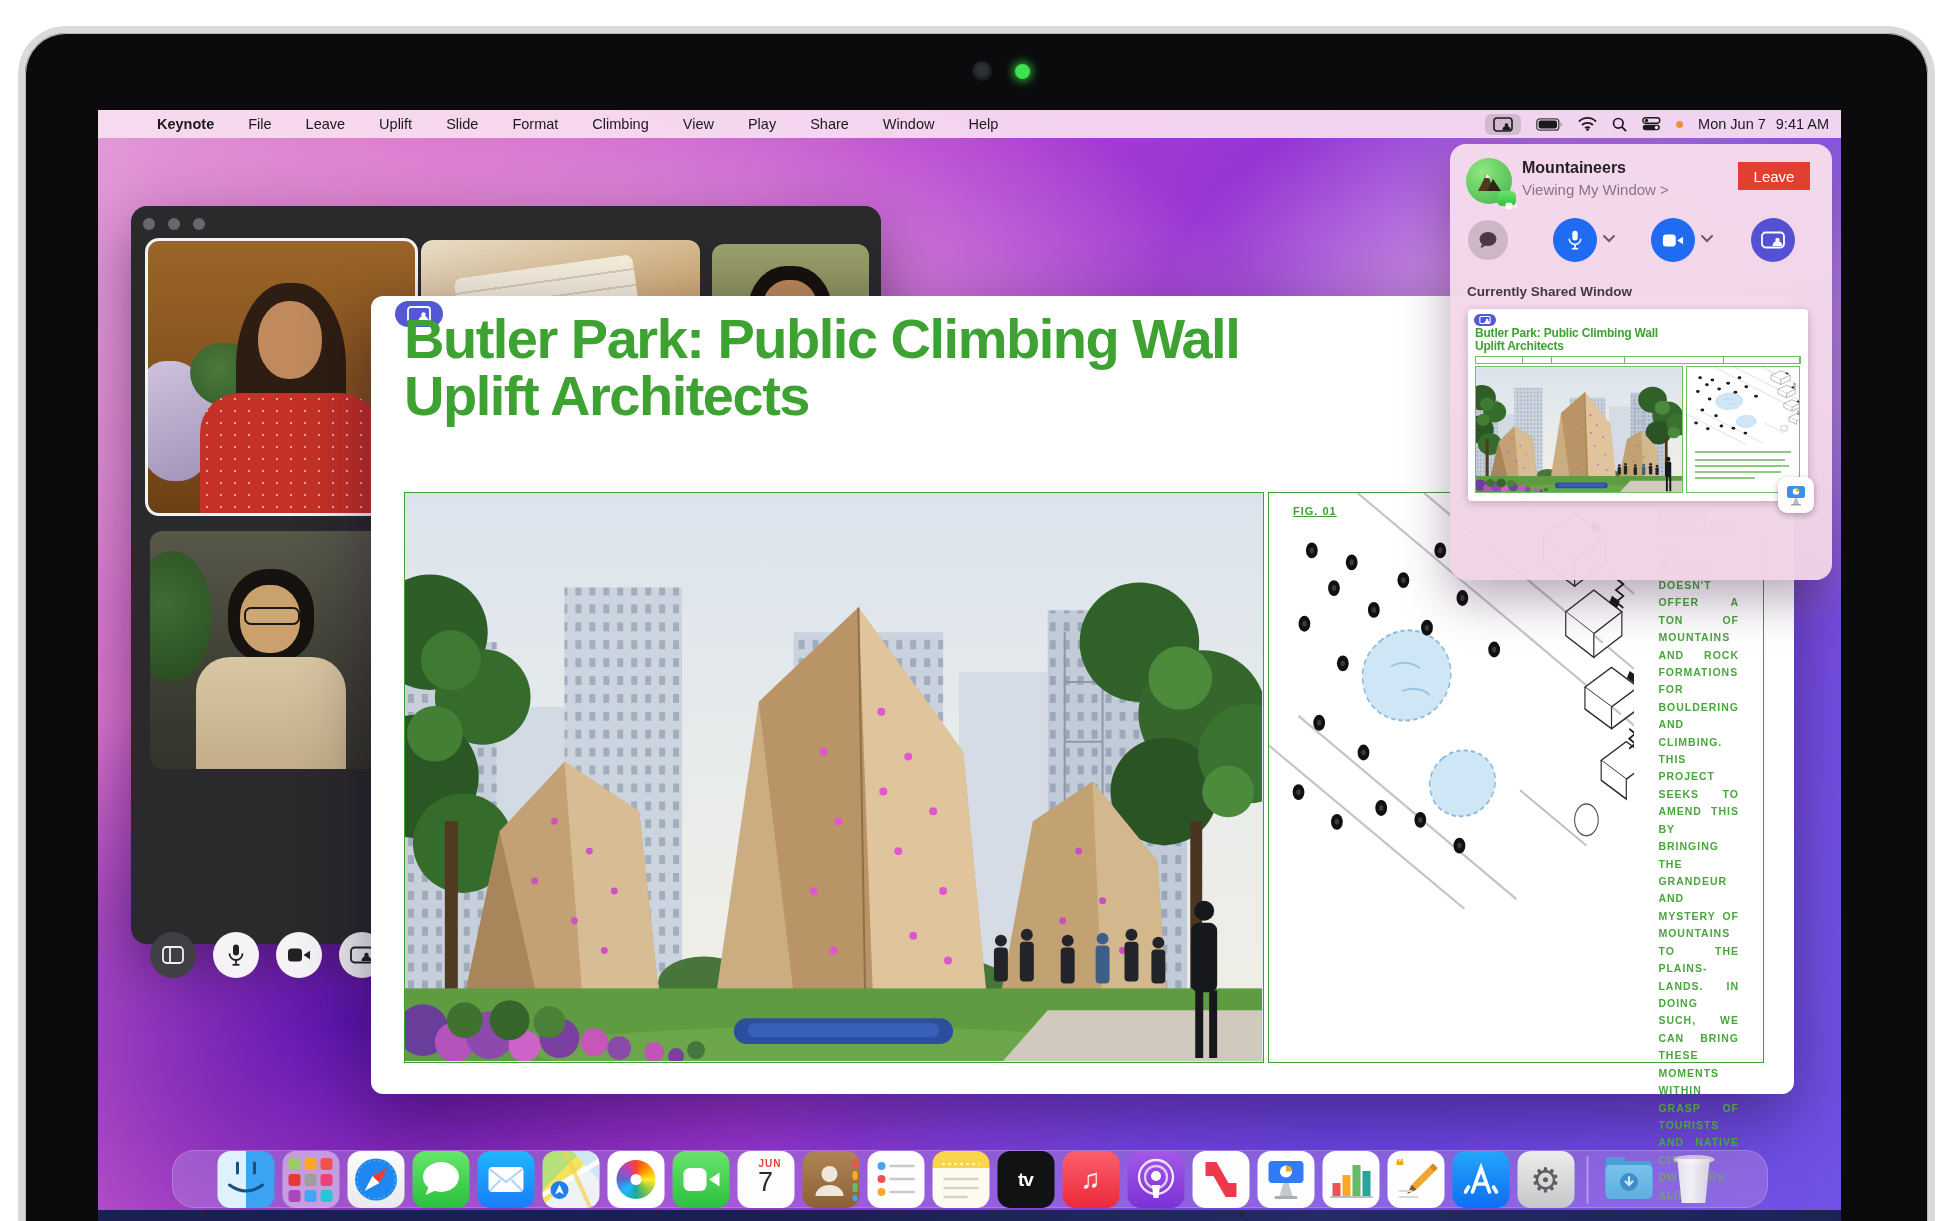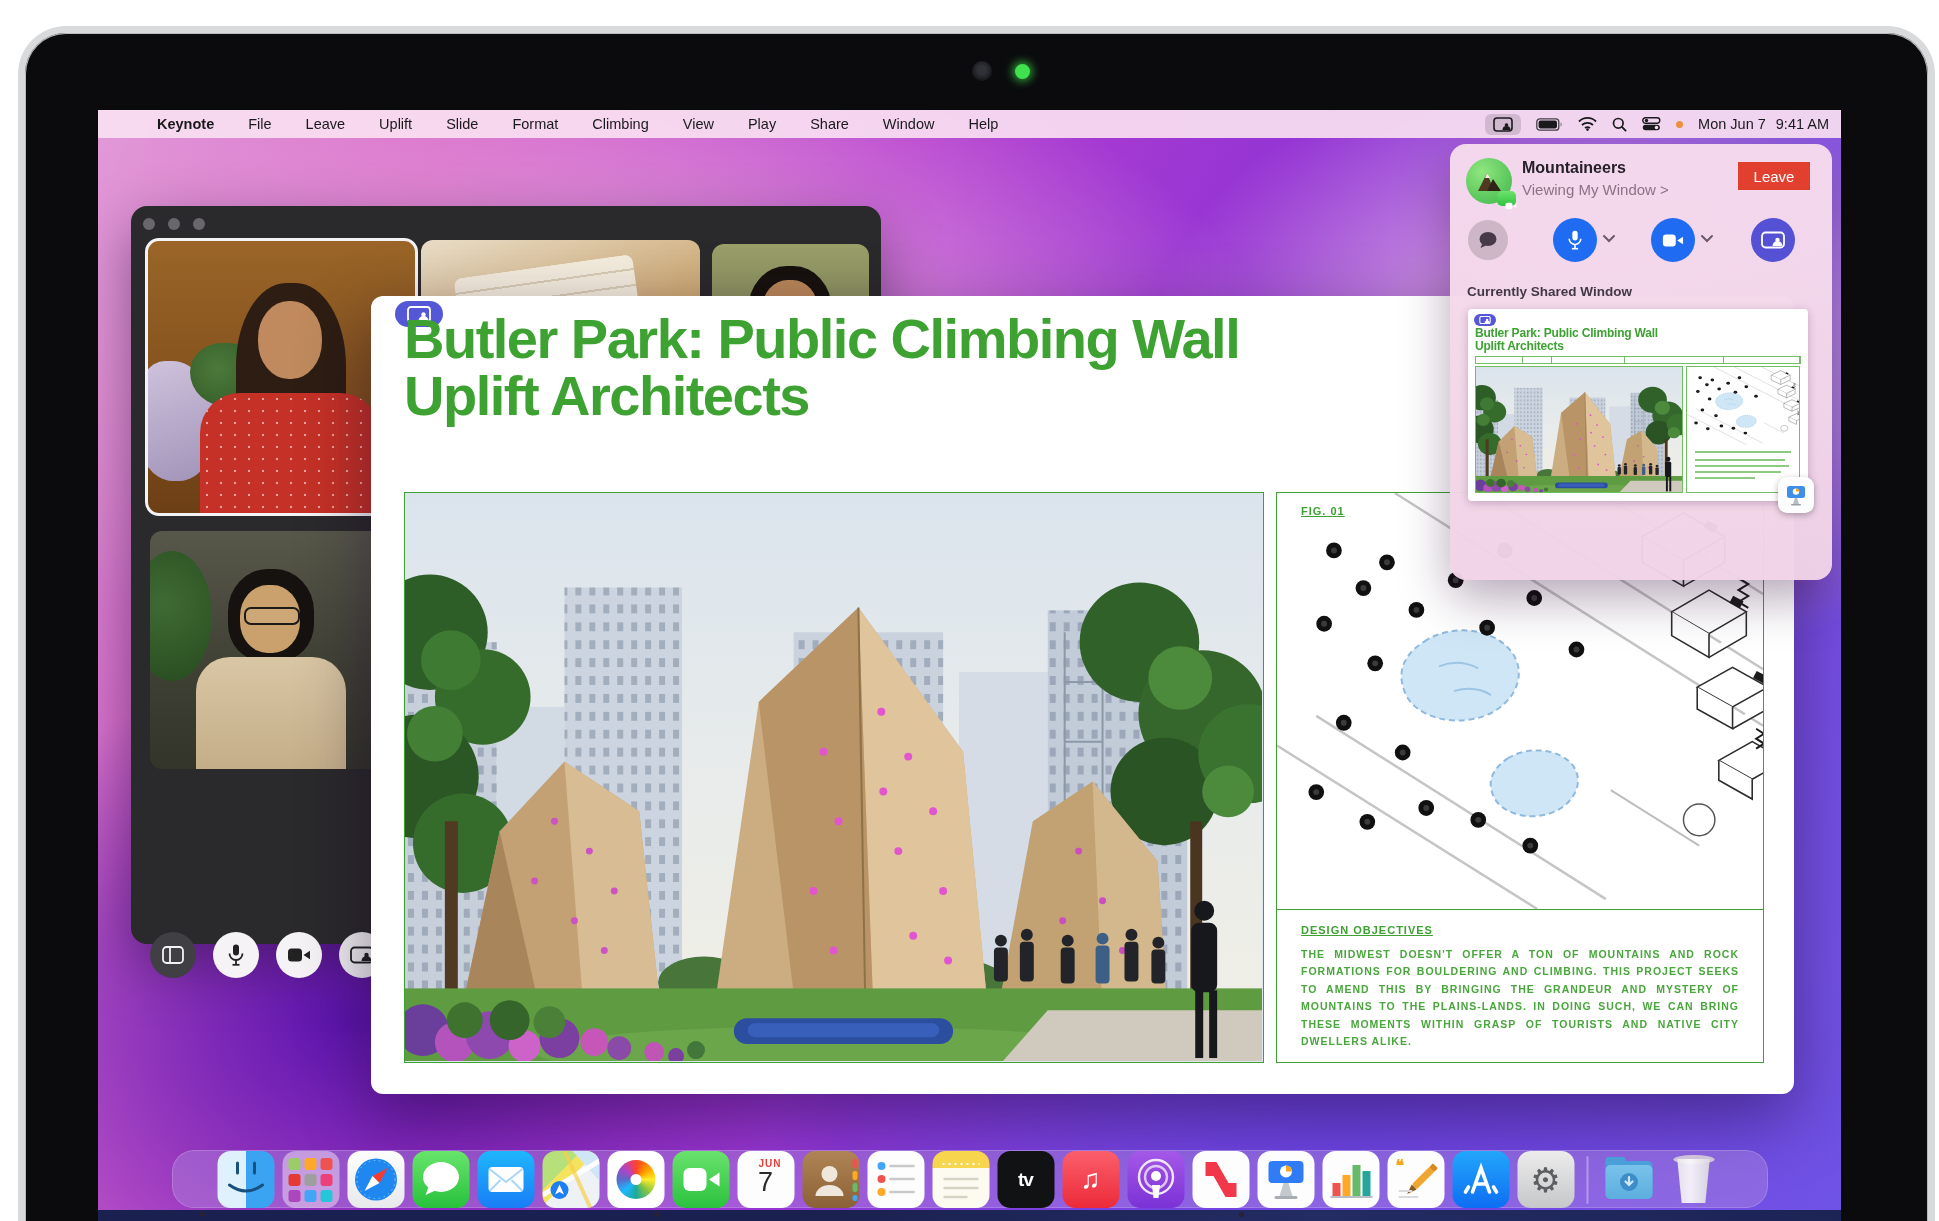--- a/index.html
+++ b/index.html
@@ -91,22 +91,22 @@
     display:flex;align-items:center;justify-content:center;}
   #kn-title{left:33px;top:14px;width:1100px;font-weight:800;font-size:56px;line-height:1.02;
     letter-spacing:-1.5px;color:#3da232;}
   #kn-strip{left:33px;top:167px;width:1360px;height:29px;display:flex;
     border:1.5px solid #3da232;box-sizing:border-box;color:#3da232;}
   .kcell{border-right:1.5px solid #3da232;display:flex;align-items:center;padding:0 10px;
     font-size:11px;font-weight:700;letter-spacing:.6px;white-space:nowrap;overflow:hidden;box-sizing:border-box;}
   .kcell:last-child{border-right:none;flex:1;}
   #kn-body{left:33px;top:196px;width:1360px;height:571px;display:flex;}
   #kn-img{width:860px;height:571px;border:1.5px solid #3da232;box-sizing:border-box;background:#dfe7ee;}
-  #kn-right{margin-left:12px;flex:1;border:1.5px solid #3da232;border-top:none;box-sizing:border-box;
-    display:flex;flex-direction:column;color:#3da232;position:relative;border-top:1.5px solid #3da232;justify-content:space-between;}
+  #kn-right{margin-left:4px;flex:1;border:1.5px solid #3da232;border-top:none;box-sizing:border-box;
+    display:flex;color:#3da232;position:relative;border-top:1.5px solid #3da232;justify-content:space-between;}
   #kn-fig{position:absolute;left:24px;top:12px;font-size:11px;font-weight:700;letter-spacing:1px;
     text-decoration:underline;}
   #kn-plan{width:100%;height:416px;}
   #kn-text{border-top:1.5px solid #3da232;flex:1;padding:14px 24px 0 24px;}
   #kn-doTitle{font-size:11px;font-weight:700;letter-spacing:1px;text-decoration:underline;margin-bottom:10px;}
   #kn-doBody{font-size:10.5px;line-height:1.66;letter-spacing:1px;font-weight:600;
     text-align:justify;color:#49a63c;}
 
   
   #pop{left:1352px;top:34px;width:382px;height:436px;border-radius:16px;

